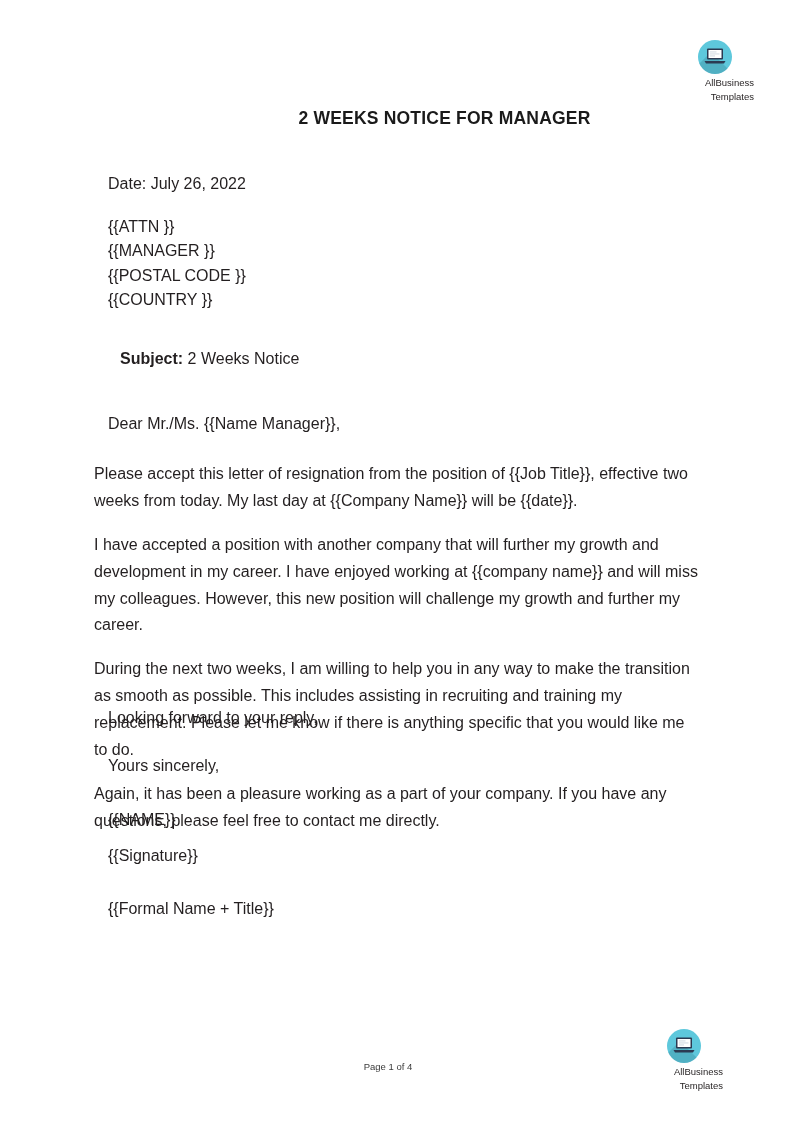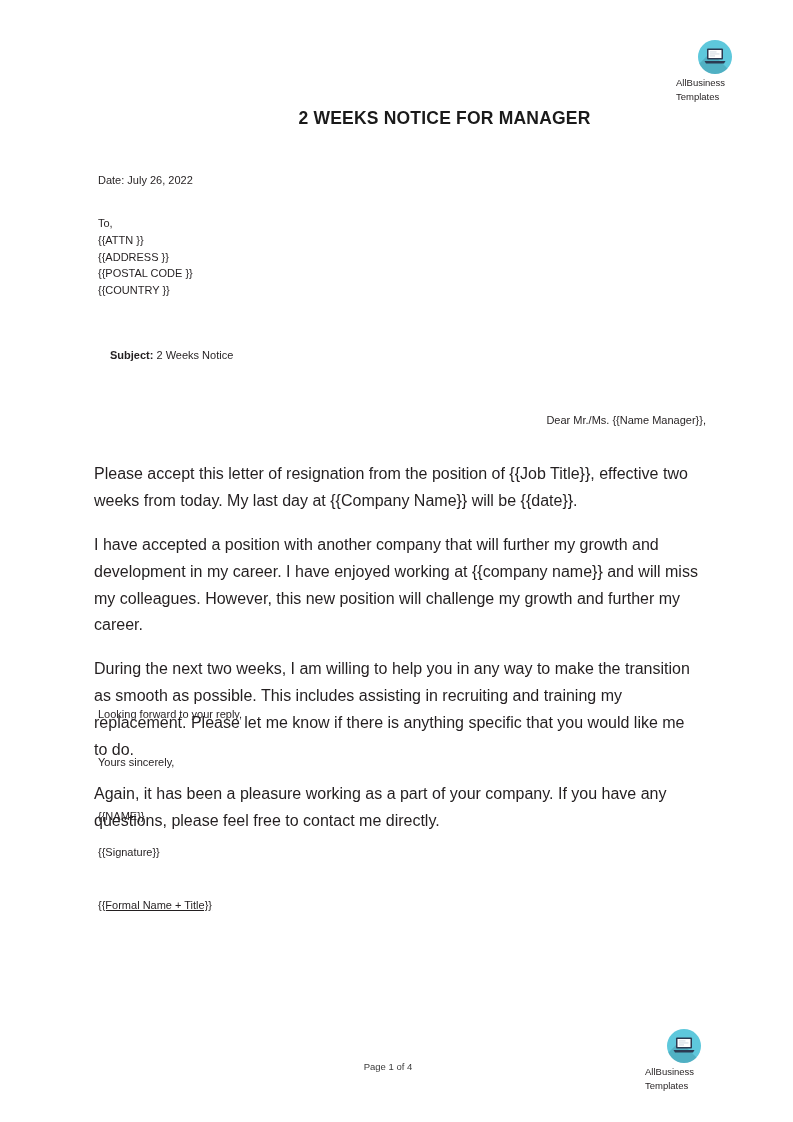--- a/index.html
+++ b/index.html
@@ -17,21 +17,21 @@
     width: 793px;
     height: 1122px;
     background: #ffffff;
     overflow: hidden;
     box-sizing: border-box;
   }
 
   
   .logo-block {
     position: absolute;
-    text-align: left;
+    text-align: right;
   }
   .logo-mark {
     position: relative;
     margin: 0 auto;
     border-radius: 50%;
     overflow: hidden;
     background: #5ec8dc;
   }
   
   .logo-mark .shadow {
@@ -75,49 +75,49 @@
     text-align: center;
     font-size: 17.5px;
     font-weight: bold;
     letter-spacing: 0.2px;
     color: #1a1a1a;
     padding-left: 48px;
   }
 
   .block {
     position: absolute;
-    left: 98px;
-    font-size: 11px;
+    left: 108px;
+    font-size: 16px;
     line-height: 1.53;
     color: #231f20;
   }
   .narrow { width: 340px; }
   .wide   { width: 608px; }
 
   #date-line     { top: 172px; }
   #address-block { top: 215px; }
   #address-block div { white-space: nowrap; }
   #subject-line  { top: 347px; margin-left: 12px; }
   #subject-line .label { font-weight: bold; }
-  #salutation    { top: 412px; text-align: right; }
+  #salutation    { top: 412px; }
 
   #body-copy { position: absolute; left: 94px; top: 461px; width: 608px; }
   #body-copy p {
     margin: 0 0 17px 0;
     font-size: 16px;
     line-height: 1.68;
     color: #231f20;
     text-align: left;
   }
 
   #closing-line  { top: 706px; }
   #signoff-line  { top: 754px; }
   #sig-name      { top: 808px; }
   #sig-signature { top: 844px; }
-  #sig-formal    { top: 897px; text-decoration: underline; }
+  #sig-formal    { top: 897px; }
 
   #page-number {
     position: absolute;
     left: 0;
     top: 1061px;
     width: 776px;
     text-align: center;
     font-size: 9.5px;
     color: #3a3a3a;
   }
@@ -141,23 +141,22 @@
     </div>
     <div class="logo-text">AllBusiness</div>
     <div class="logo-text">Templates</div>
   </div>
 
   <div id="doc-title">2 WEEKS NOTICE FOR MANAGER</div>
 
   <div class="block narrow" id="date-line">Date: July 26, 2022</div>
 
   <div class="block narrow" id="address-block">
-    <div>To,</div>
     <div>{{ATTN }}</div>
-    <div>{{ADDRESS }}</div>
+    <div>{{MANAGER }}</div>
     <div>{{POSTAL CODE }}</div>
     <div>{{COUNTRY }}</div>
   </div>
 
   <div class="block narrow" id="subject-line">
     <span class="label">Subject:</span>
     <span>2 Weeks Notice</span>
   </div>
 
   <div class="block wide" id="salutation">Dear Mr./Ms. {{Name Manager}},</div>

